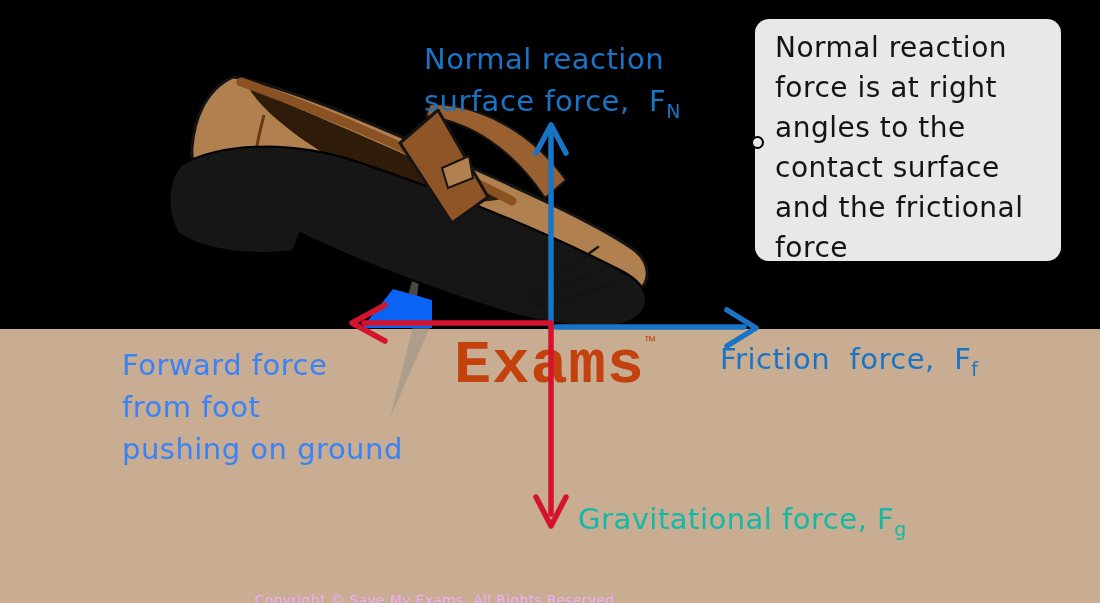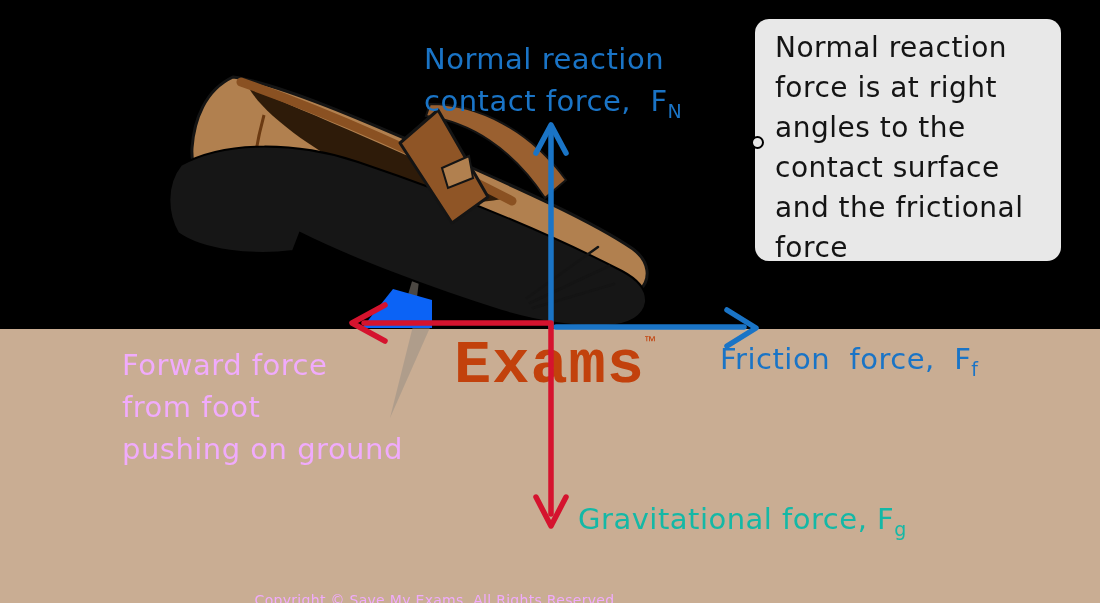--- a/index.html
+++ b/index.html
@@ -37,21 +37,21 @@
   .lbl {
     position: absolute;
     font-size: 29px;
     letter-spacing: 0.5px;
     white-space: pre;
     line-height: 42px;
   }
   .lbl .sub { font-size: 19px; vertical-align: -7px; letter-spacing: 0; }
   #normal-label { left: 424px; top: 38px; color: #1a74c6; }
   #friction-label { left: 720px; top: 338px; color: #1a74c6; }
-  #forward-label { left: 122px; top: 344px; color: #f0abfc; white-space: pre-line; }
+  #forward-label { left: 122px; top: 344px; color: #3b82f6; white-space: pre-line; }
   #gravity-label { left: 578px; top: 498px; color: #14b8a6; }
   
   #note-box {
     position: absolute; left: 755px; top: 19px; width: 306px; height: 242px;
     background: #e8e8e8; border-radius: 14px;
     box-sizing: border-box; padding: 9px 6px 0 20px;
     color: #141414; font-size: 28px; line-height: 40px;
     white-space: pre-line; letter-spacing: 0.5px;
   }
   #note-tail {
@@ -116,21 +116,21 @@
     <g stroke="#d5132e" stroke-width="5.5" stroke-linecap="round" stroke-linejoin="round" fill="none">
       <line x1="549" y1="323" x2="364" y2="323"></line>
       <polyline points="385,305 352,323 385,341"></polyline>
     </g>
     <g stroke="#d5132e" stroke-width="5.5" stroke-linecap="round" stroke-linejoin="round" fill="none">
       <line x1="551" y1="323" x2="551" y2="514"></line>
       <polyline points="536,497 551,526 566,497"></polyline>
     </g>
   </svg>
 
-  <div class="lbl" id="normal-label"><span>Normal reaction</span><br><span>contact force,  F</span><span class="sub">N</span></div>
+  <div class="lbl" id="normal-label"><span>Normal reaction</span><br><span>surface force,  F</span><span class="sub">N</span></div>
 
   <div class="lbl" id="friction-label"><span>Friction  force,  F</span><span class="sub">f</span></div>
 
   <div class="lbl" id="forward-label">Forward force
 from foot
 pushing on ground</div>
 
   <div class="lbl" id="gravity-label"><span>Gravitational force, F</span><span class="sub">g</span></div>
 
   <div id="note-box">Normal reaction

